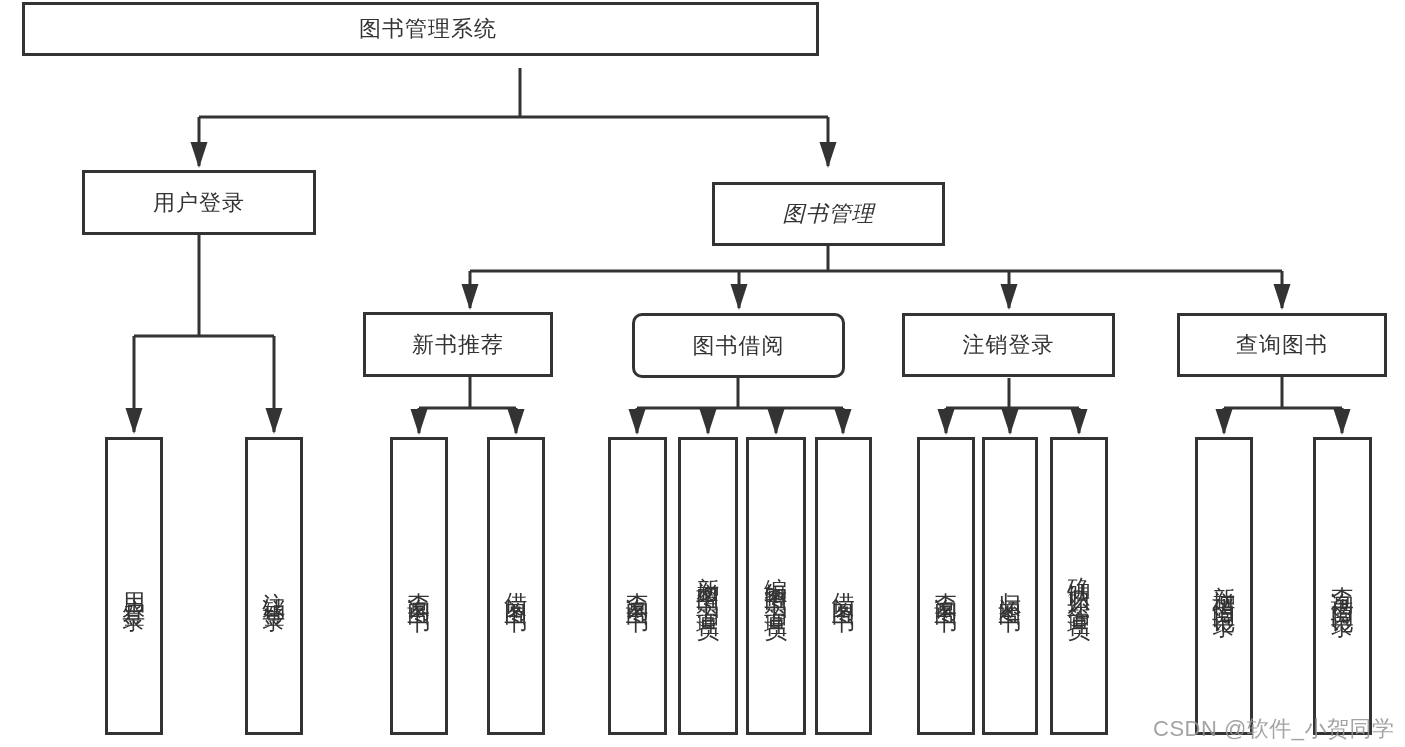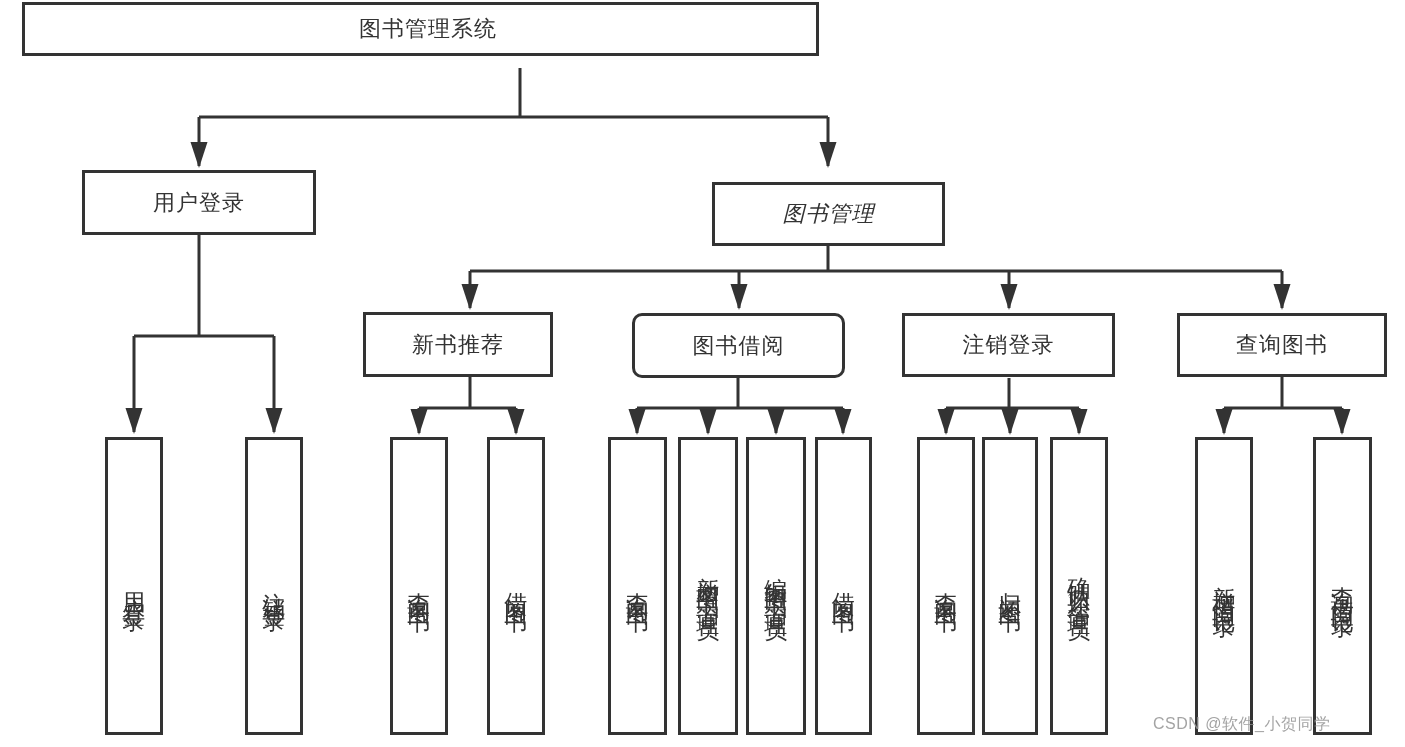--- a/index.html
+++ b/index.html
@@ -16,21 +16,21 @@
   .vbox{
     position:absolute;box-sizing:border-box;border:3px solid #333333;background:#ffffff;
     display:flex;align-items:center;justify-content:center;z-index:1;
   }
   .vtext{
     writing-mode:vertical-rl;text-orientation:mixed;
     font-size:23px;letter-spacing:6px;color:#333333;line-height:1.15;
   }
   .watermark{
     position:absolute;left:1153px;top:714px;width:245px;height:28px;z-index:2;
-    font-size:16px;color:rgba(150,150,150,0.88);letter-spacing:0.5px;white-space:nowrap;
+    font-size:22px;color:rgba(150,150,150,0.88);letter-spacing:0.5px;white-space:nowrap;
   }
 </style>
 </head>
 <body>
 
 <svg id="connectors" width="1405" height="747" viewBox="0 0 1405 747">
   <g stroke="#333333" stroke-width="3" fill="none">
 
     <path d="M520 68 V117 M199 117 H828 M199 117 V166 M828 117 V166"></path>
 

